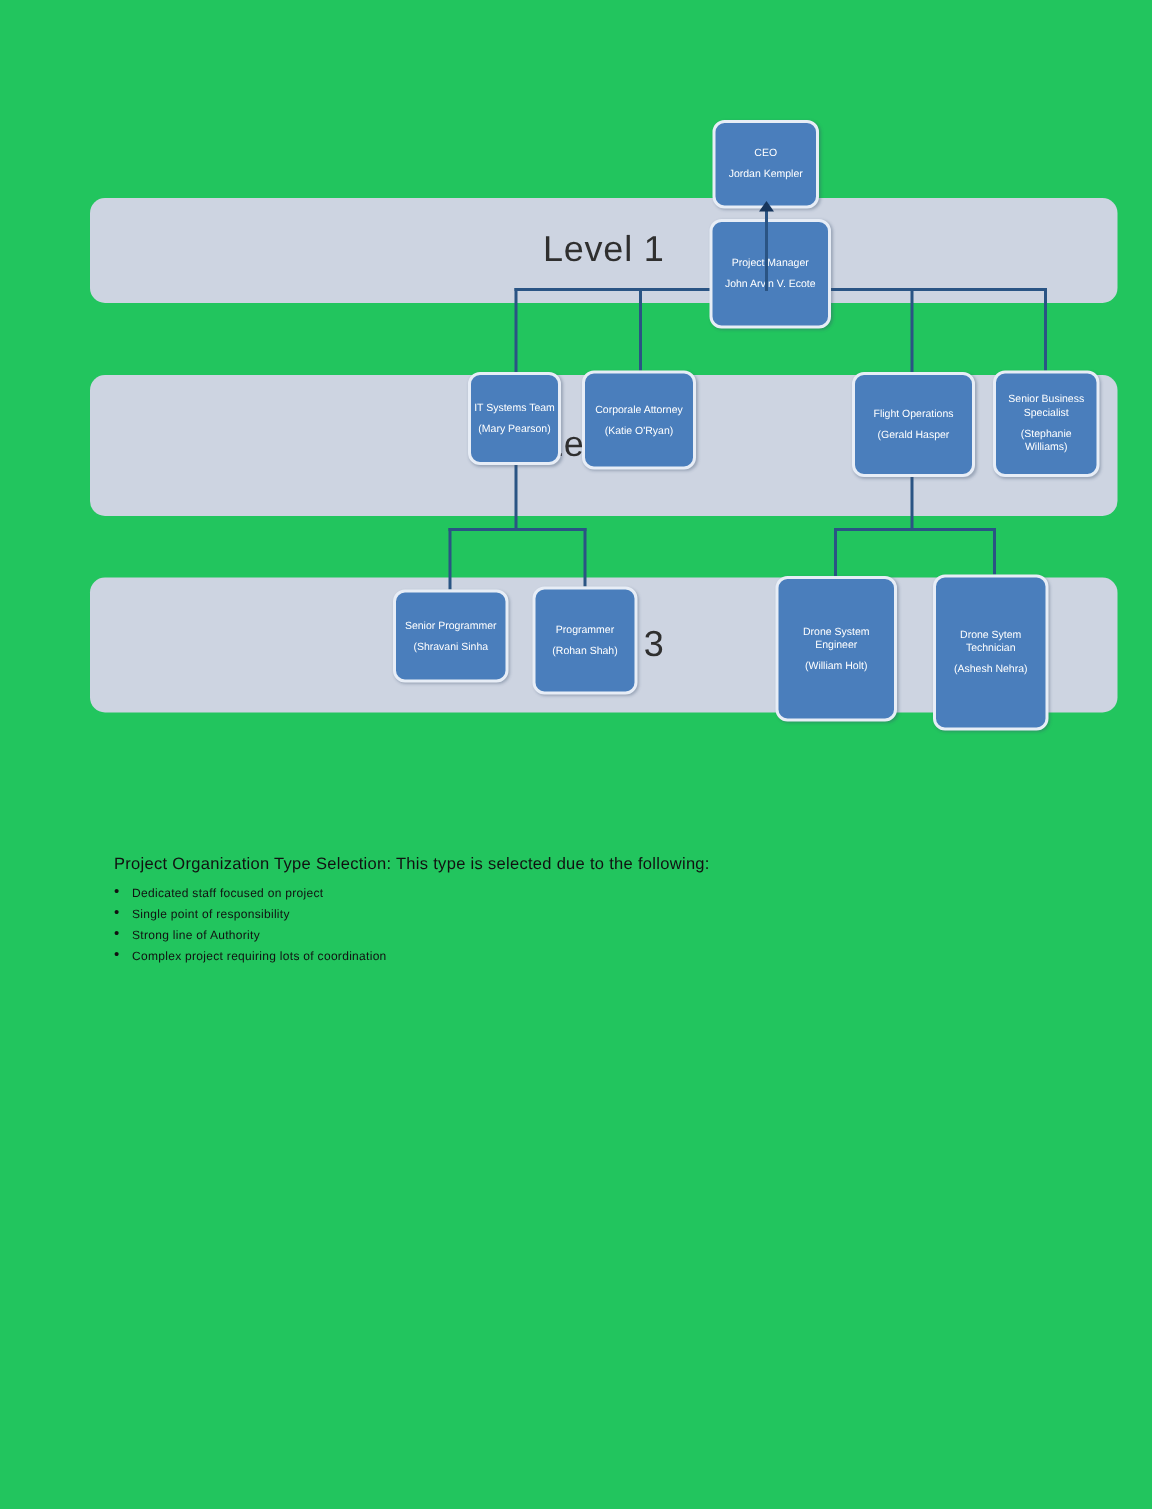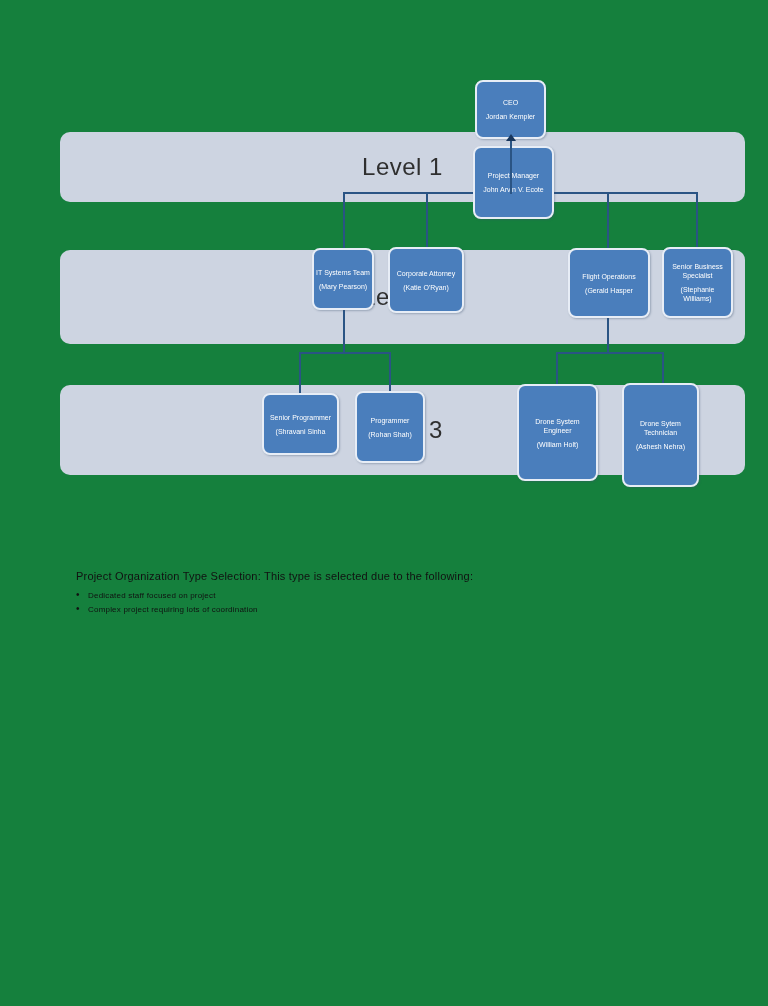--- a/index.html
+++ b/index.html
@@ -1,17 +1,17 @@
 <!DOCTYPE html>
 <html><head>
 <meta charset="utf-8">
 <style>
   html,body{margin:0;padding:0;background:#fff;}
   .page{
-    position:relative;width:768px;height:1006px;background:#15803d;
+    position:relative;width:768px;height:1006px;background:#22c55e;
     font-family:"Liberation Sans", sans-serif;overflow:hidden;
   }
   
   .band{
     position:absolute;left:60px;width:685px;background:#cdd4e1;
     border-radius:10px;z-index:1;display:flex;align-items:center;justify-content:center;
   }
   .band-1{top:132px;height:70px;}
   .band-2{top:250px;height:94px;}
   .band-3{top:385px;height:90px;}
@@ -139,17 +139,19 @@
   </div>
   <div class="node nd-dt">
     <span class="t">Drone Sytem Technician</span>
     <span class="n">(Ashesh Nehra)</span>
   </div>
 
   <div class="notes">
     <div class="p">Project Organization Type Selection: This type is selected due to the following:</div>
     <ul>
       <li>Dedicated staff focused on project</li>
+      <li>Single point of responsibility</li>
+      <li>Strong line of Authority</li>
       <li>Complex project requiring lots of coordination</li>
     </ul>
   </div>
 
 </div>
 
 </body></html>

